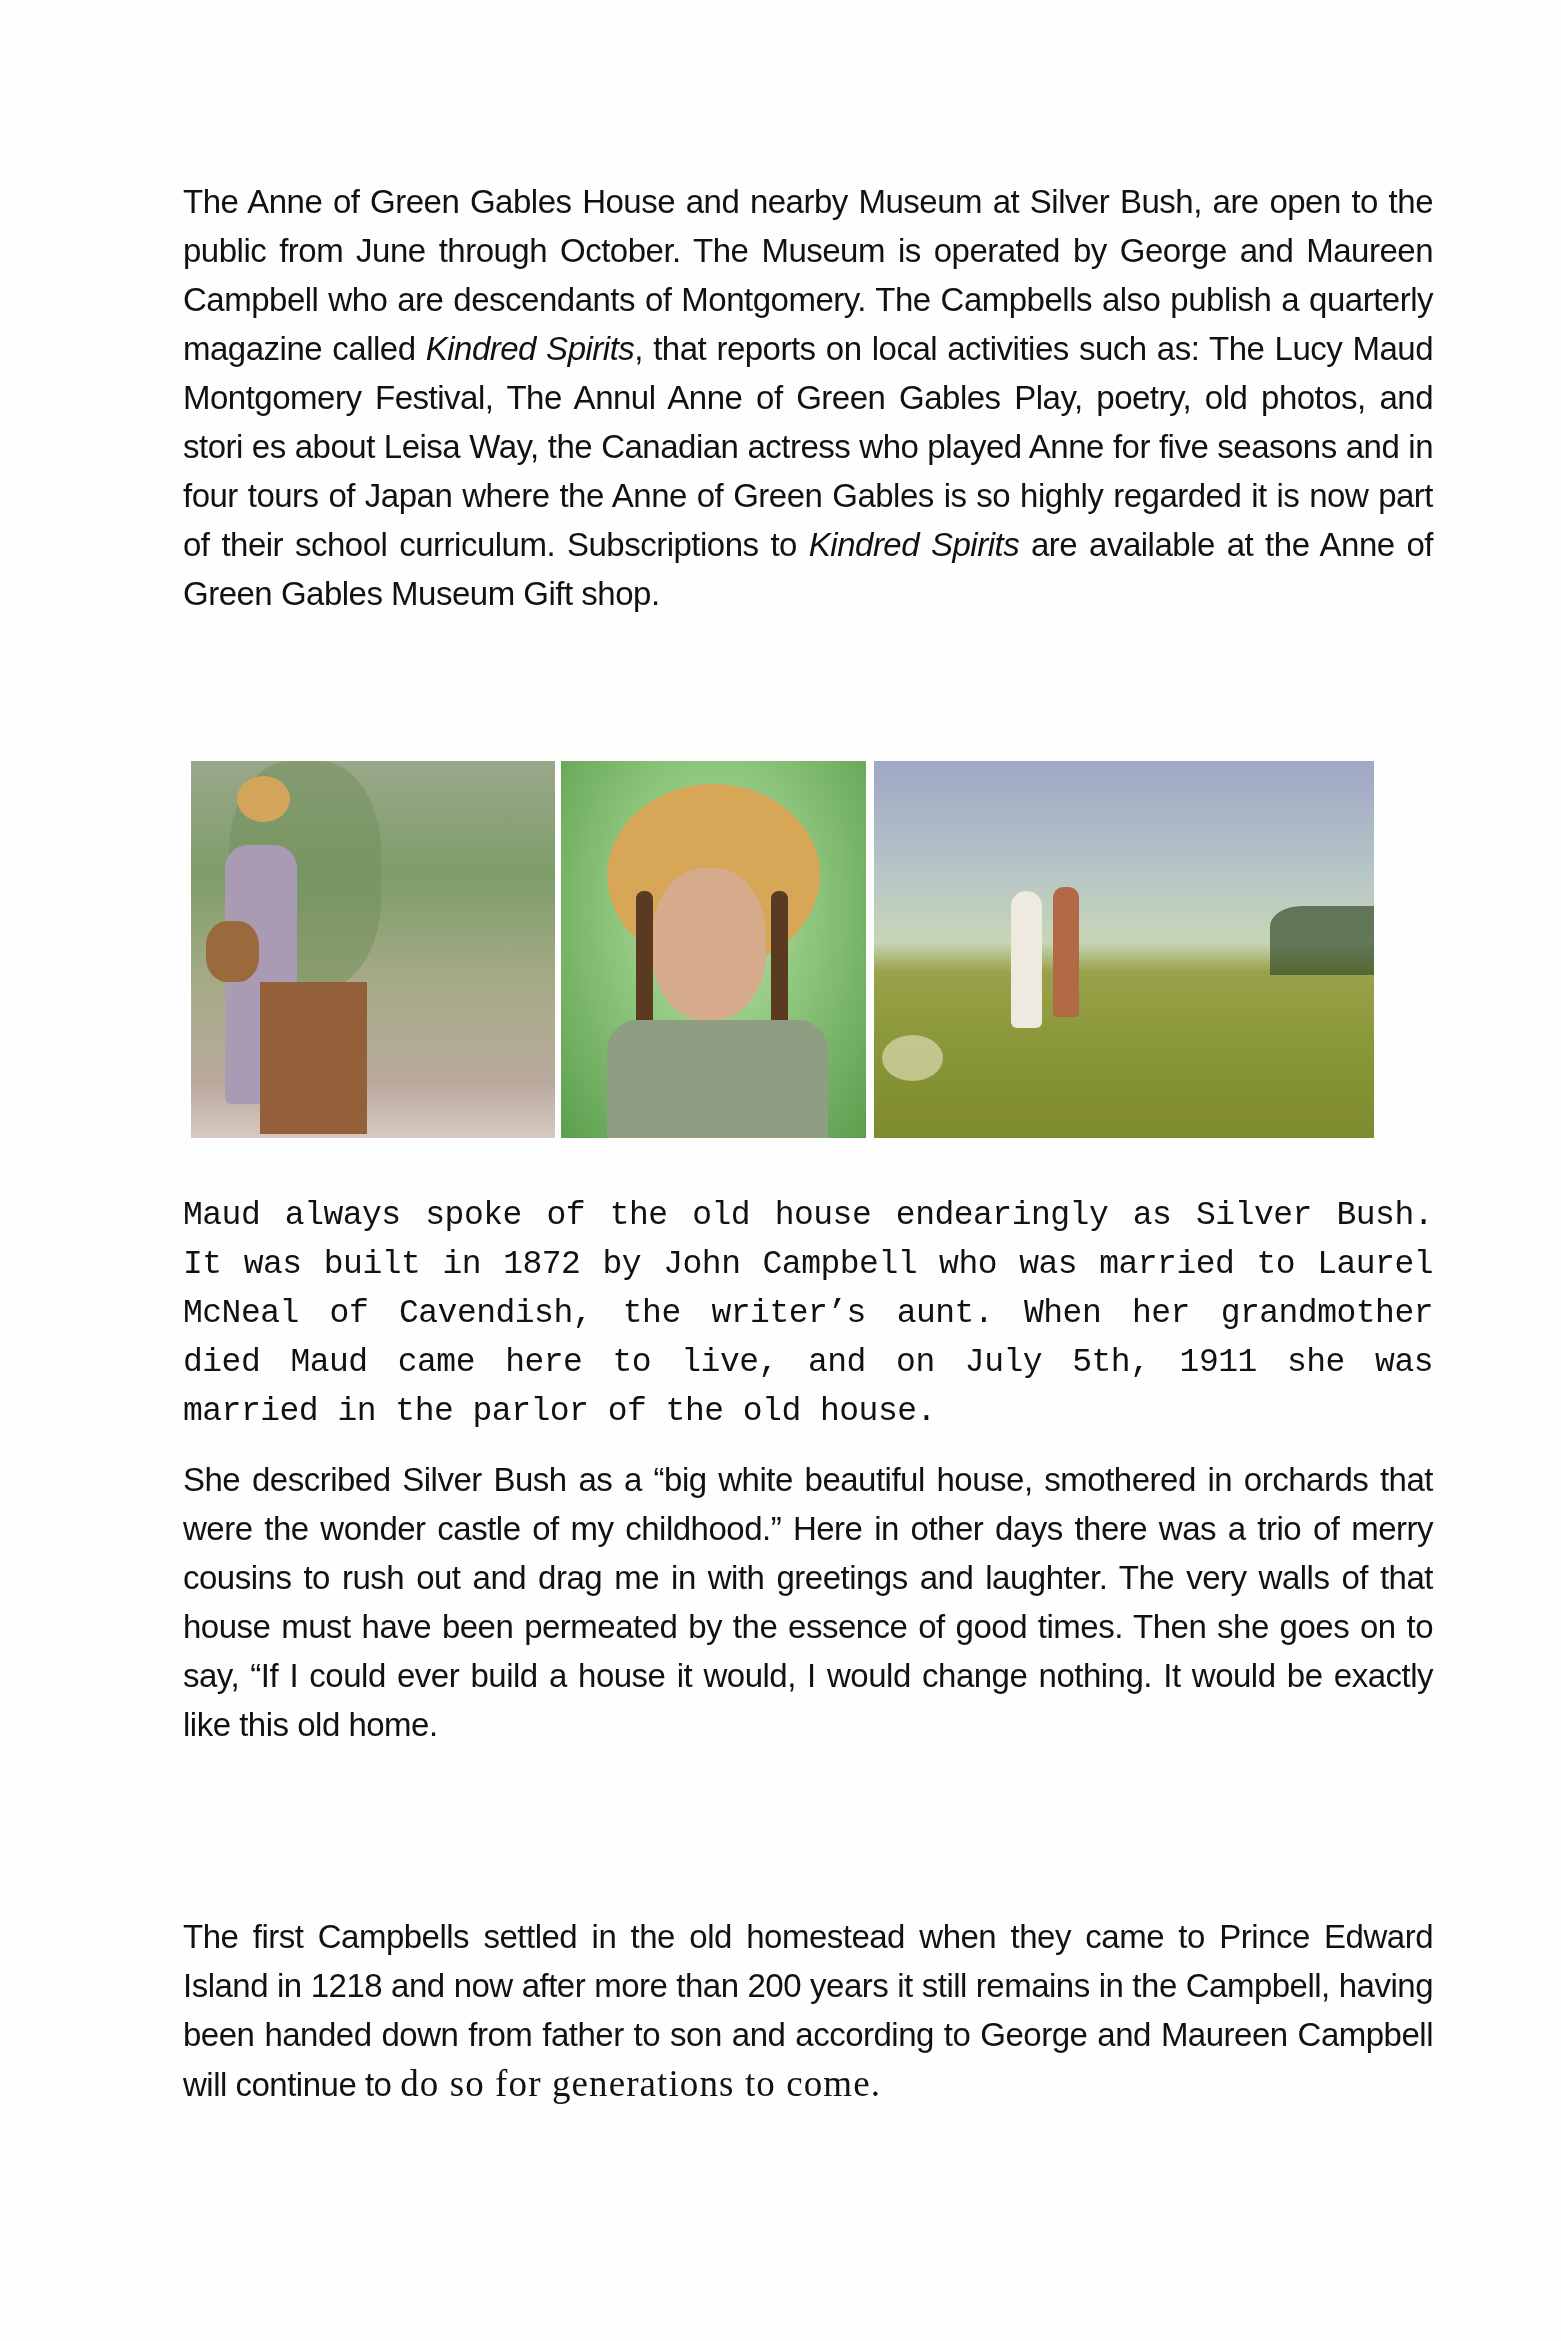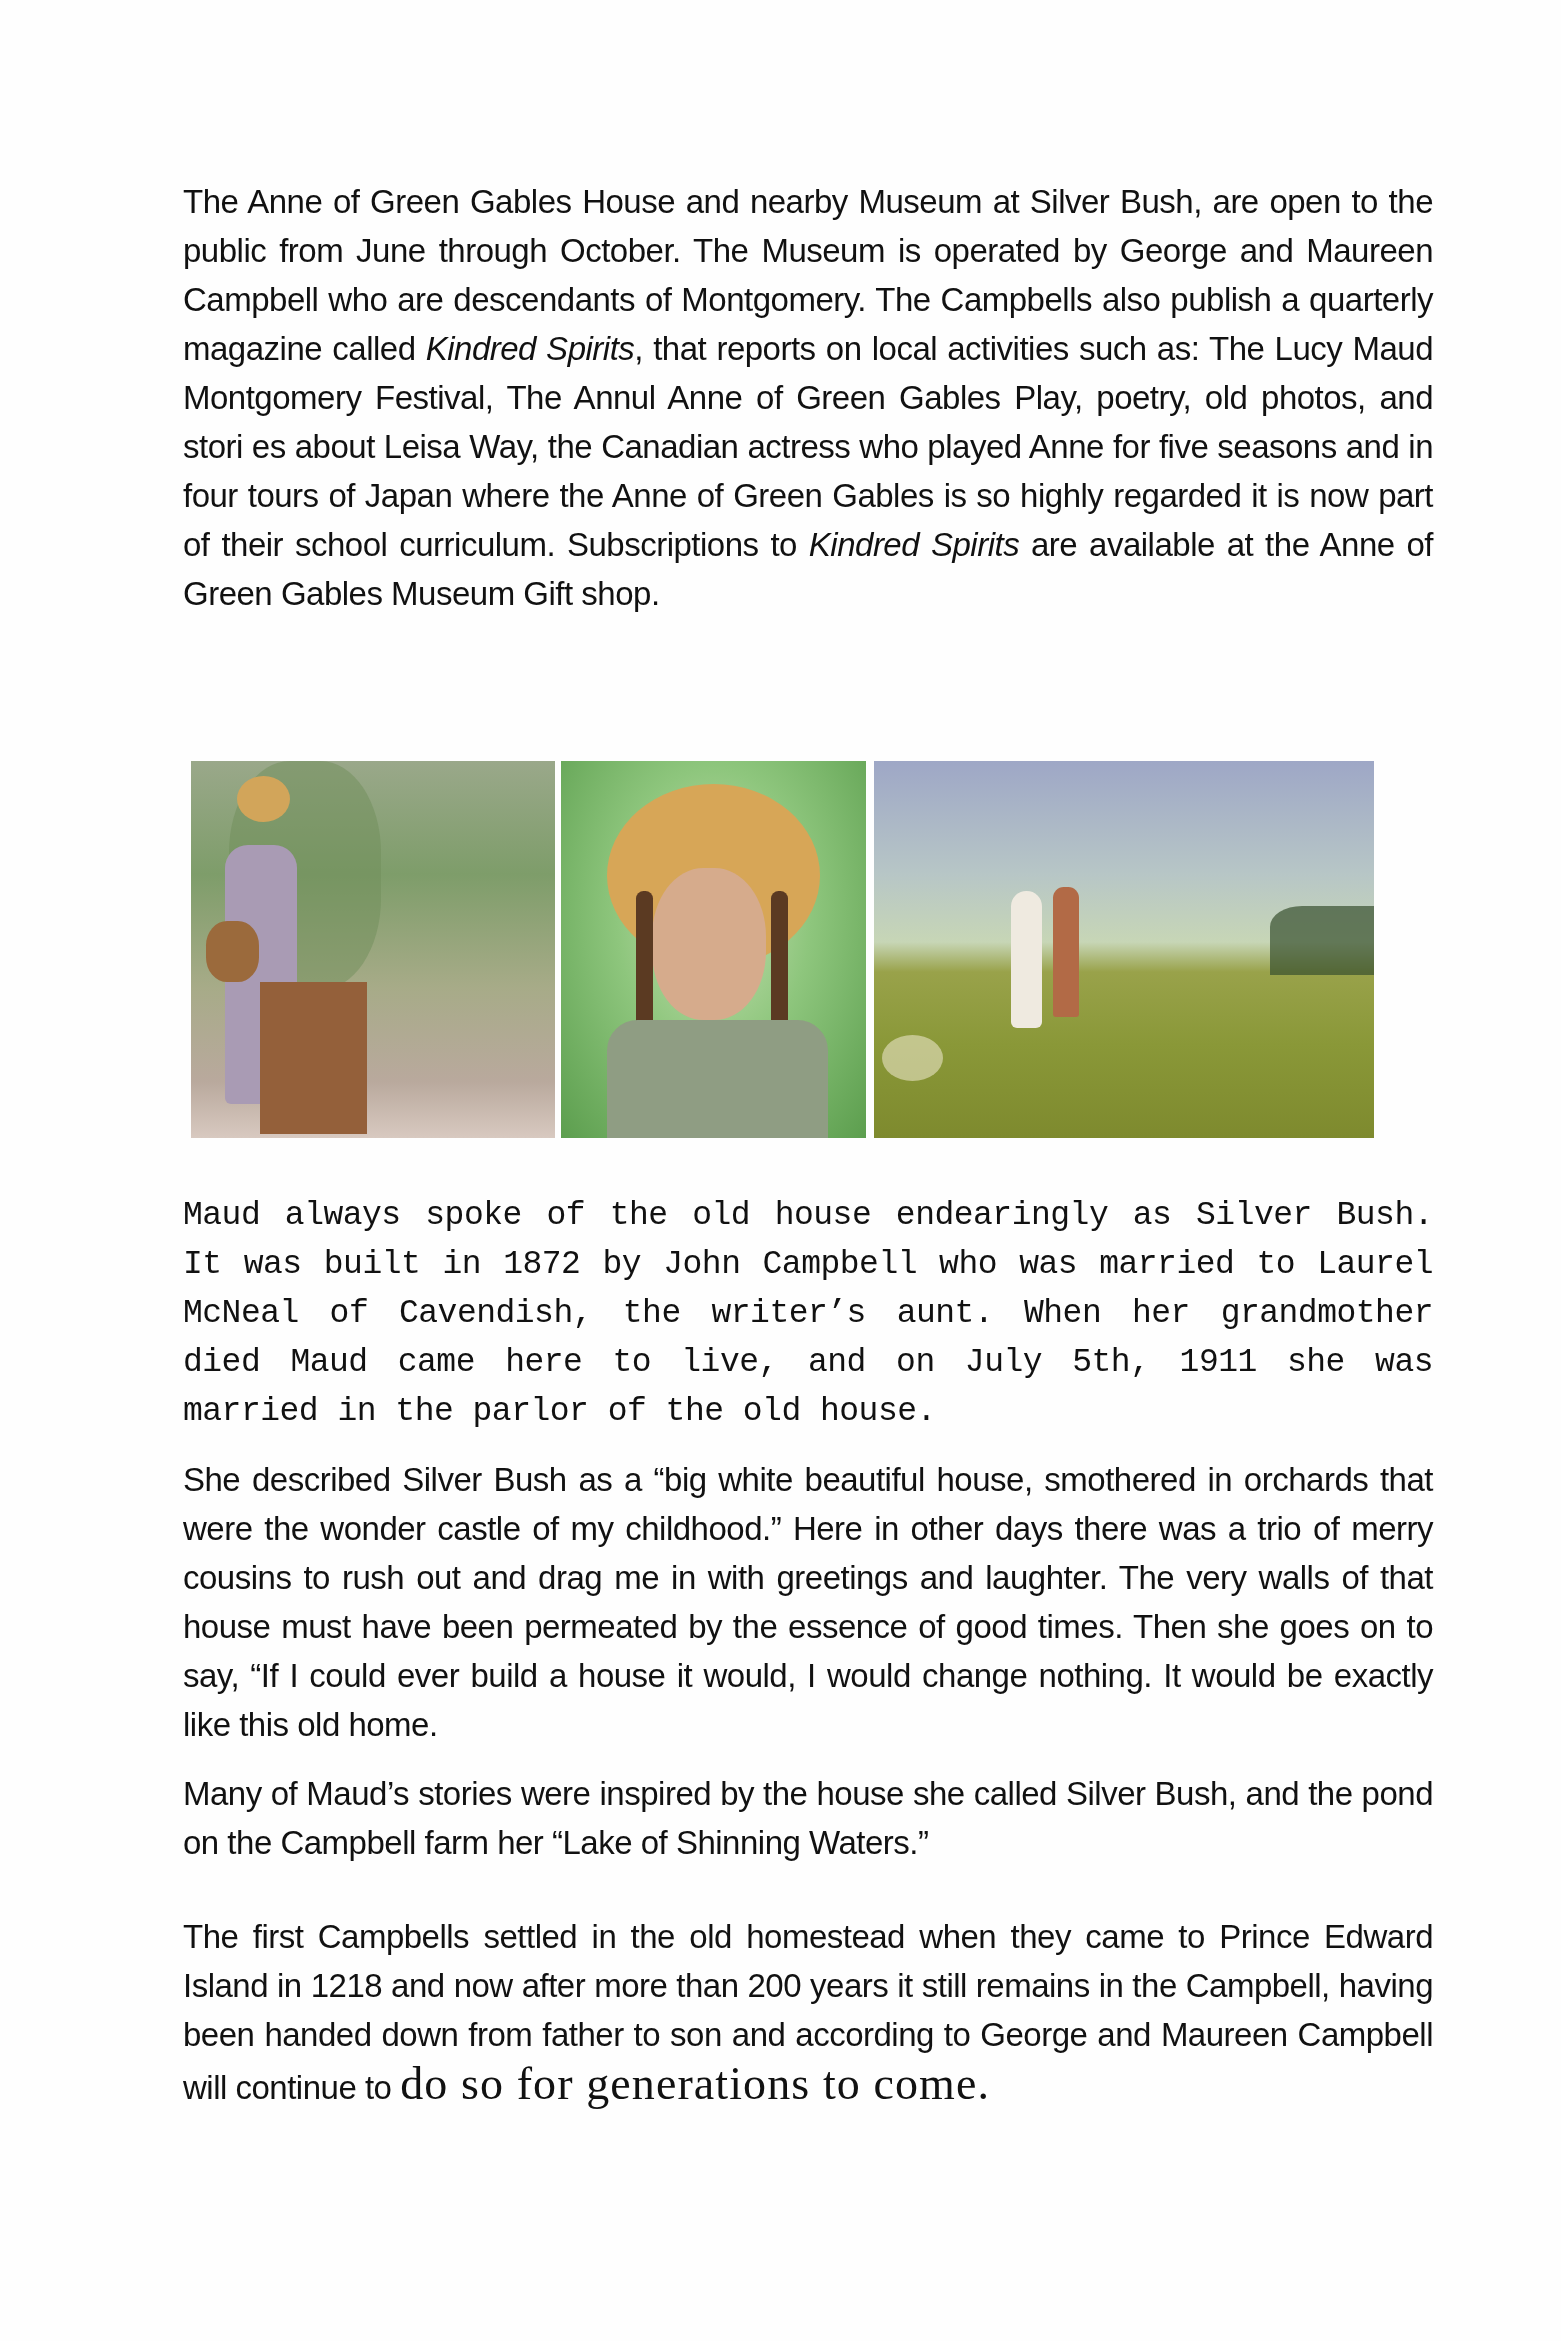--- a/index.html
+++ b/index.html
@@ -11,21 +11,21 @@
     font-size: 33px; line-height: 49px; color: #111;
     text-align: justify; letter-spacing: -0.5px;
   }
   .text-block p { margin: 0; }
   .text-block em { }
   #p1 { top: 177px; }
   #p2 { top: 1191px; font-family: Liberation Mono, monospace; }
   #p3 { top: 1432px; margin-top: 23px; }
   #p4 { top: 1769px; }
   #p5 { top: 1912px; }
-  .serif-tail { font-family: "Liberation Serif", serif; font-size: 46px; letter-spacing: 1.1px; }
+  .serif-tail { font-family: "Liberation Serif", serif; font-size: 37px; letter-spacing: 1.1px; }
 
   .photo { position: absolute; top: 761px; height: 377px; overflow: hidden; }
   #photo1 { left: 191px; width: 364px;
     background: linear-gradient(180deg, #9aa88a 0%, #7e9d6a 30%, #a7ab88 60%, #b9a99d 85%, #d8c9c0 100%); }
   #photo2 { left: 561px; width: 305px;
     background: radial-gradient(ellipse at 50% 40%, #c6e0b1 0%, #8ec67d 45%, #5c9e4e 100%); }
   #photo3 { left: 874px; width: 500px;
     background: linear-gradient(180deg, #9ea7c6 0%, #b7c6c6 30%, #c7d6b6 48%, #99a24a 56%, #8a9838 75%, #7e8a2e 100%); }
   .shape { position: absolute; }
 </style>
@@ -62,22 +62,19 @@
   </div>
 
   <div class="text-block" id="p2">
     <p>Maud always spoke of the old house endearingly as Silver Bush. It was built in 1872 by John Campbell who was married to Laurel McNeal of Cavendish, the writer’s aunt. When her grandmother died Maud came here to live, and on July 5th, 1911 she was married in the parlor of the old house.</p>
   </div>
 
   <div class="text-block" id="p3">
     <p>She described Silver Bush as a “big white beautiful house, smothered in orchards that were the wonder castle of my childhood.” Here in other days there was a trio of merry cousins to rush out and drag me in with greetings and laughter. The very walls of that house must have been permeated by the essence of good times. Then she goes on to say, “If I could ever build a house it would, I would change nothing. It would be exactly like this old home.</p>
   </div>
 
-  <div class="text-block" id="p4">
-    <p>Many of Maud’s stories were inspired by the house she called Silver Bush, and the pond on the Campbell farm her “Lake of Shinning Waters.”</p>
-  </div>
 
   <div class="text-block" id="p5">
     <p><span>The first Campbells settled in the old homestead when they came to Prince Edward Island in 1218 and now after more than 200 years it still remains in the Campbell, having been handed down from father to son and according to George and Maureen Campbell will continue to </span><span class="serif-tail">do so for generations to come.</span></p>
   </div>
 
 </div>
 
 
 </body></html>

